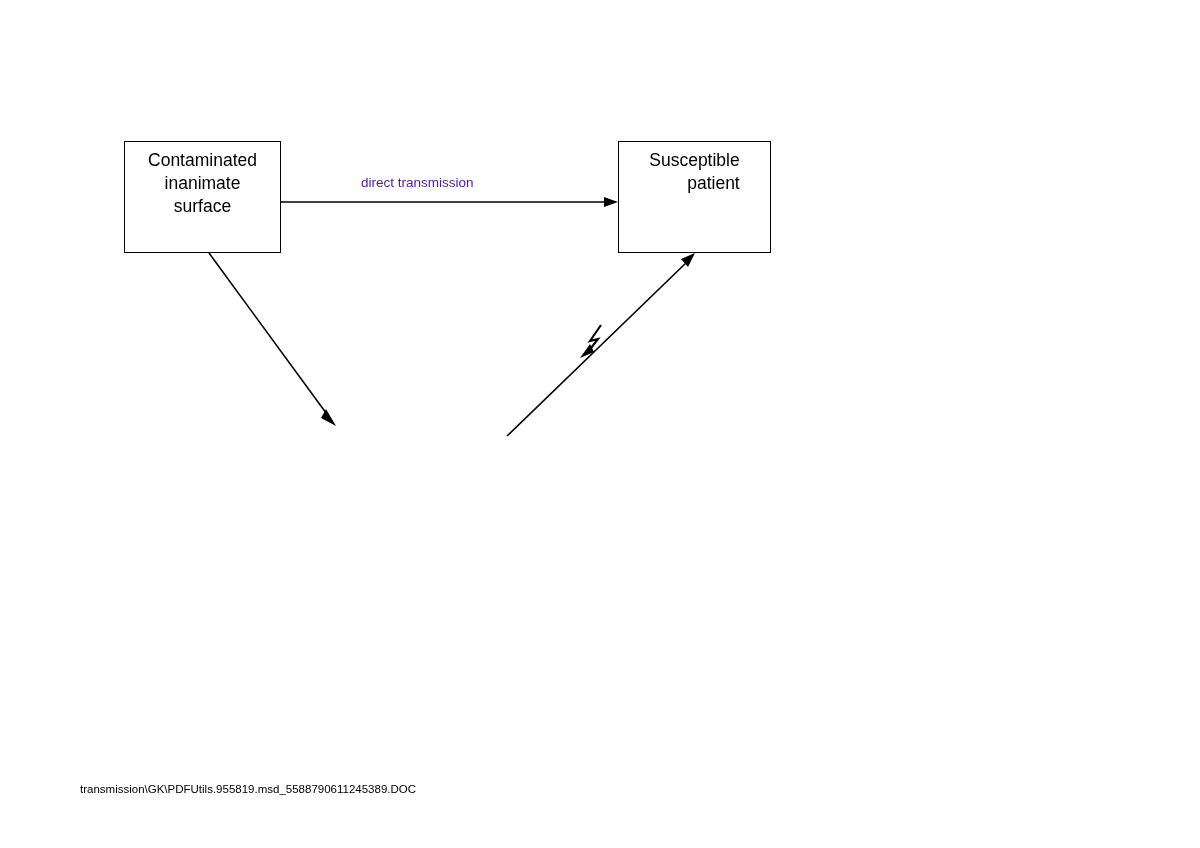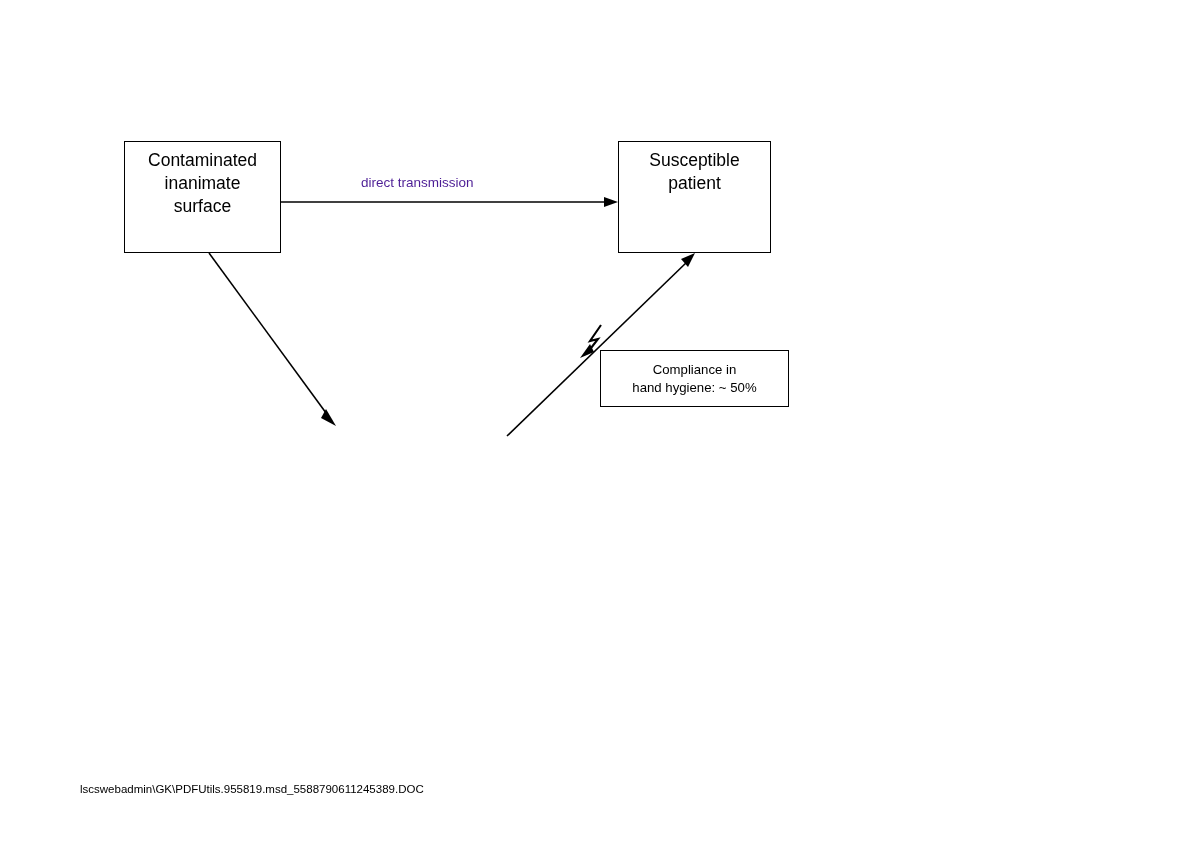--- a/index.html
+++ b/index.html
@@ -48,20 +48,21 @@
     align-items: flex-start;
     padding-top: 7px;
   }
   #node-susceptible {
     left: 618px;
     top: 141px;
     width: 153px;
     height: 112px;
     align-items: flex-start;
     padding-top: 7px;
+    text-align: right;
   }
   #node-hands {
     left: 334px;
     top: 364px;
     width: 172px;
     height: 113px;
     align-items: flex-start;
     padding-top: 13px;
   }
   #node-compliance {
@@ -136,22 +137,18 @@
 inanimate
 surface</div>
   </div>
 
   <div class="node" id="node-susceptible">
     <div class="node-label">Susceptible
 patient</div>
   </div>
 
 
-  <div class="node" id="node-compliance">
-    <div class="node-label">Compliance in
-hand hygiene: ~ 50%</div>
-  </div>
 
   <div class="edge-label" id="label-direct-transmission">direct transmission</div>
 
-  <div id="footer-path">lscswebadmin\GK\PDFUtils.955819.msd_5588790611245389.DOC</div>
+  <div id="footer-path">transmission\GK\PDFUtils.955819.msd_5588790611245389.DOC</div>
 
 </div>
 
 </body></html>

